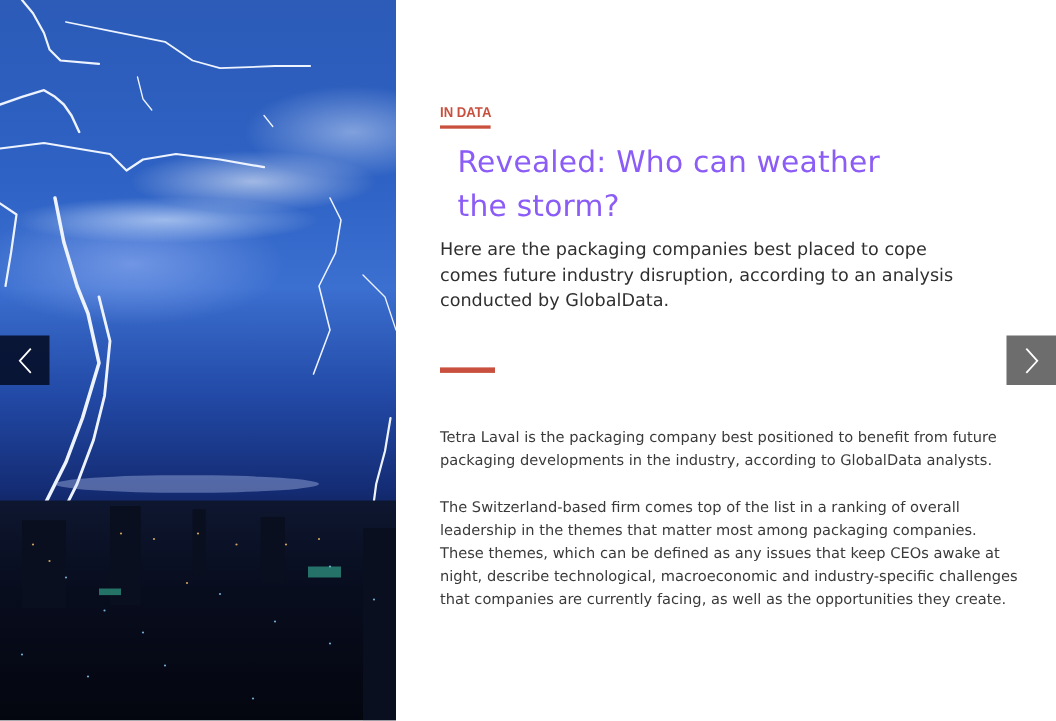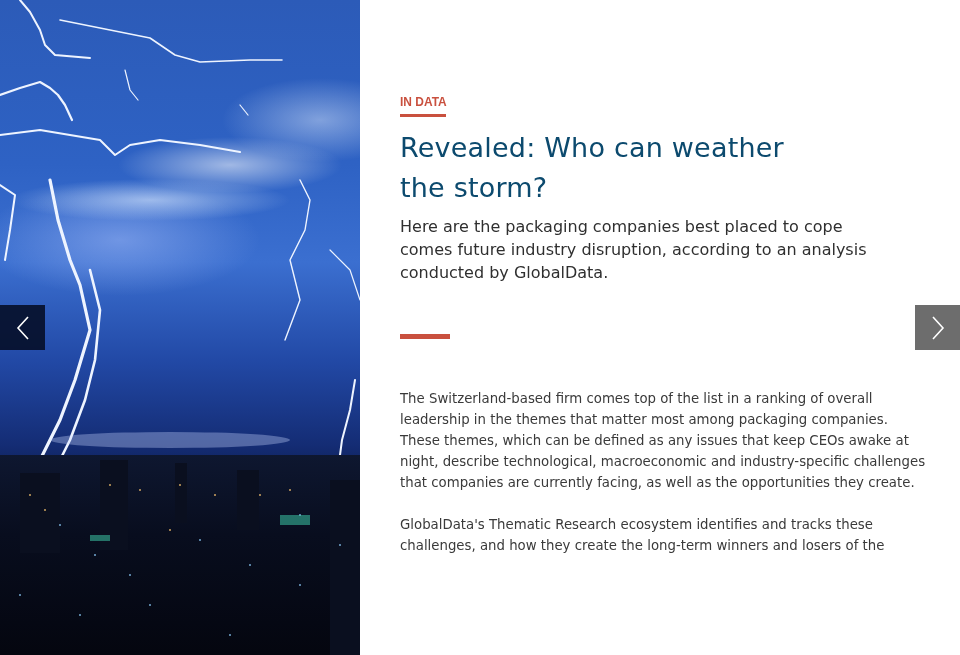--- a/index.html
+++ b/index.html
@@ -29,23 +29,23 @@
     .nav-prev { left: 0; top: 305px; background: rgba(5,14,40,0.9); }
     .nav-next { left: 915px; top: 305px; background: #6d6d6d; }
     .content { position: absolute; left: 400px; top: 0; width: 530px; }
     .kicker {
       position: absolute; top: 94px; left: 0;
       font-family: "Liberation Sans", sans-serif; font-weight: bold; font-size: 13px;
       color: #c9503e; letter-spacing: 0; transform: scaleX(0.92); transform-origin: left;
     }
     .kicker-line { position: absolute; top: 114px; left: 0; width: 46px; height: 3px; background: #c9503e; }
     .title {
-      position: absolute; top: 128px; left: 0; width: 430px; margin: 0;
+      position: absolute; top: 128px; left: 16px; width: 430px; margin: 0;
       font-family: "DejaVu Sans", sans-serif; font-weight: normal; font-size: 27px; line-height: 40px;
-      color: #0c4a6e; letter-spacing: 0.2px;
+      color: #8b5cf6; letter-spacing: 0.2px;
     }
     .subtitle {
       position: absolute; top: 215px; left: 0; width: 480px; margin: 0;
       font-family: "DejaVu Sans", sans-serif; font-size: 16px; line-height: 23px; color: #2f2f2f;
     }
     .divider { position: absolute; top: 334px; left: 0; width: 50px; height: 5px; background: #c9503e; }
     .body { position: absolute; top: 388px; left: 0; width: 530px; }
     .body p {
       margin: 0 0 21px 0;
       font-family: "DejaVu Sans", sans-serif; font-size: 13.3px; line-height: 21px; color: #3a3a3a;
@@ -124,16 +124,16 @@
   </svg>
 </div>
 
 <div class="content">
   <div class="kicker">IN DATA</div>
   <div class="kicker-line"></div>
   <h1 class="title">Revealed: Who can weather the storm?</h1>
   <p class="subtitle">Here are the packaging companies best placed to cope comes future industry disruption, according to an analysis conducted by GlobalData.</p>
   <div class="divider"></div>
   <div class="body">
+    <p>Tetra Laval is the packaging company best positioned to benefit from future packaging developments in the industry, according to GlobalData analysts.</p>
     <p>The Switzerland-based firm comes top of the list in a ranking of overall leadership in the themes that matter most among packaging companies. These themes, which can be defined as any issues that keep CEOs awake at night, describe technological, macroeconomic and industry-specific challenges that companies are currently facing, as well as the opportunities they create.</p>
-    <p>GlobalData's Thematic Research ecosystem identifies and tracks these challenges, and how they create the long-term winners and losers of the</p>
   </div>
 </div>
 
 </body></html>

